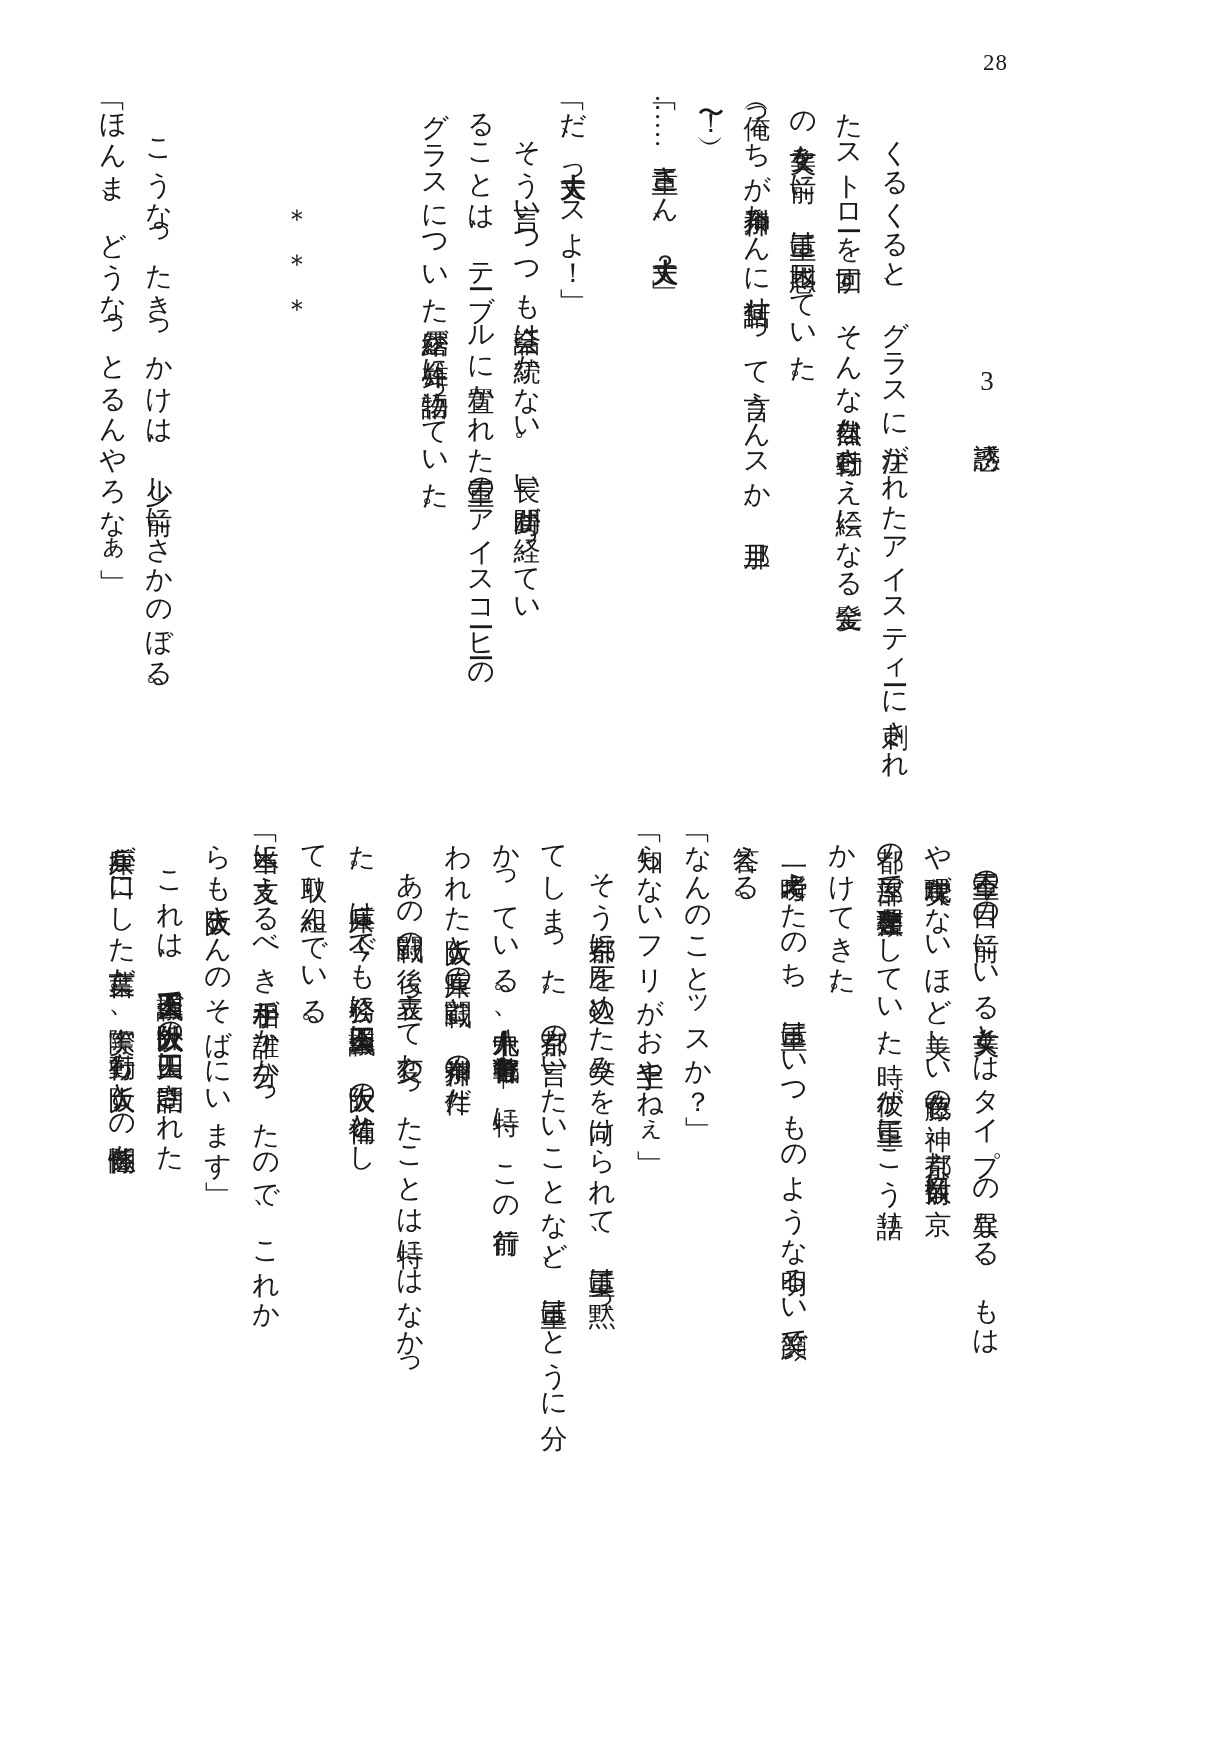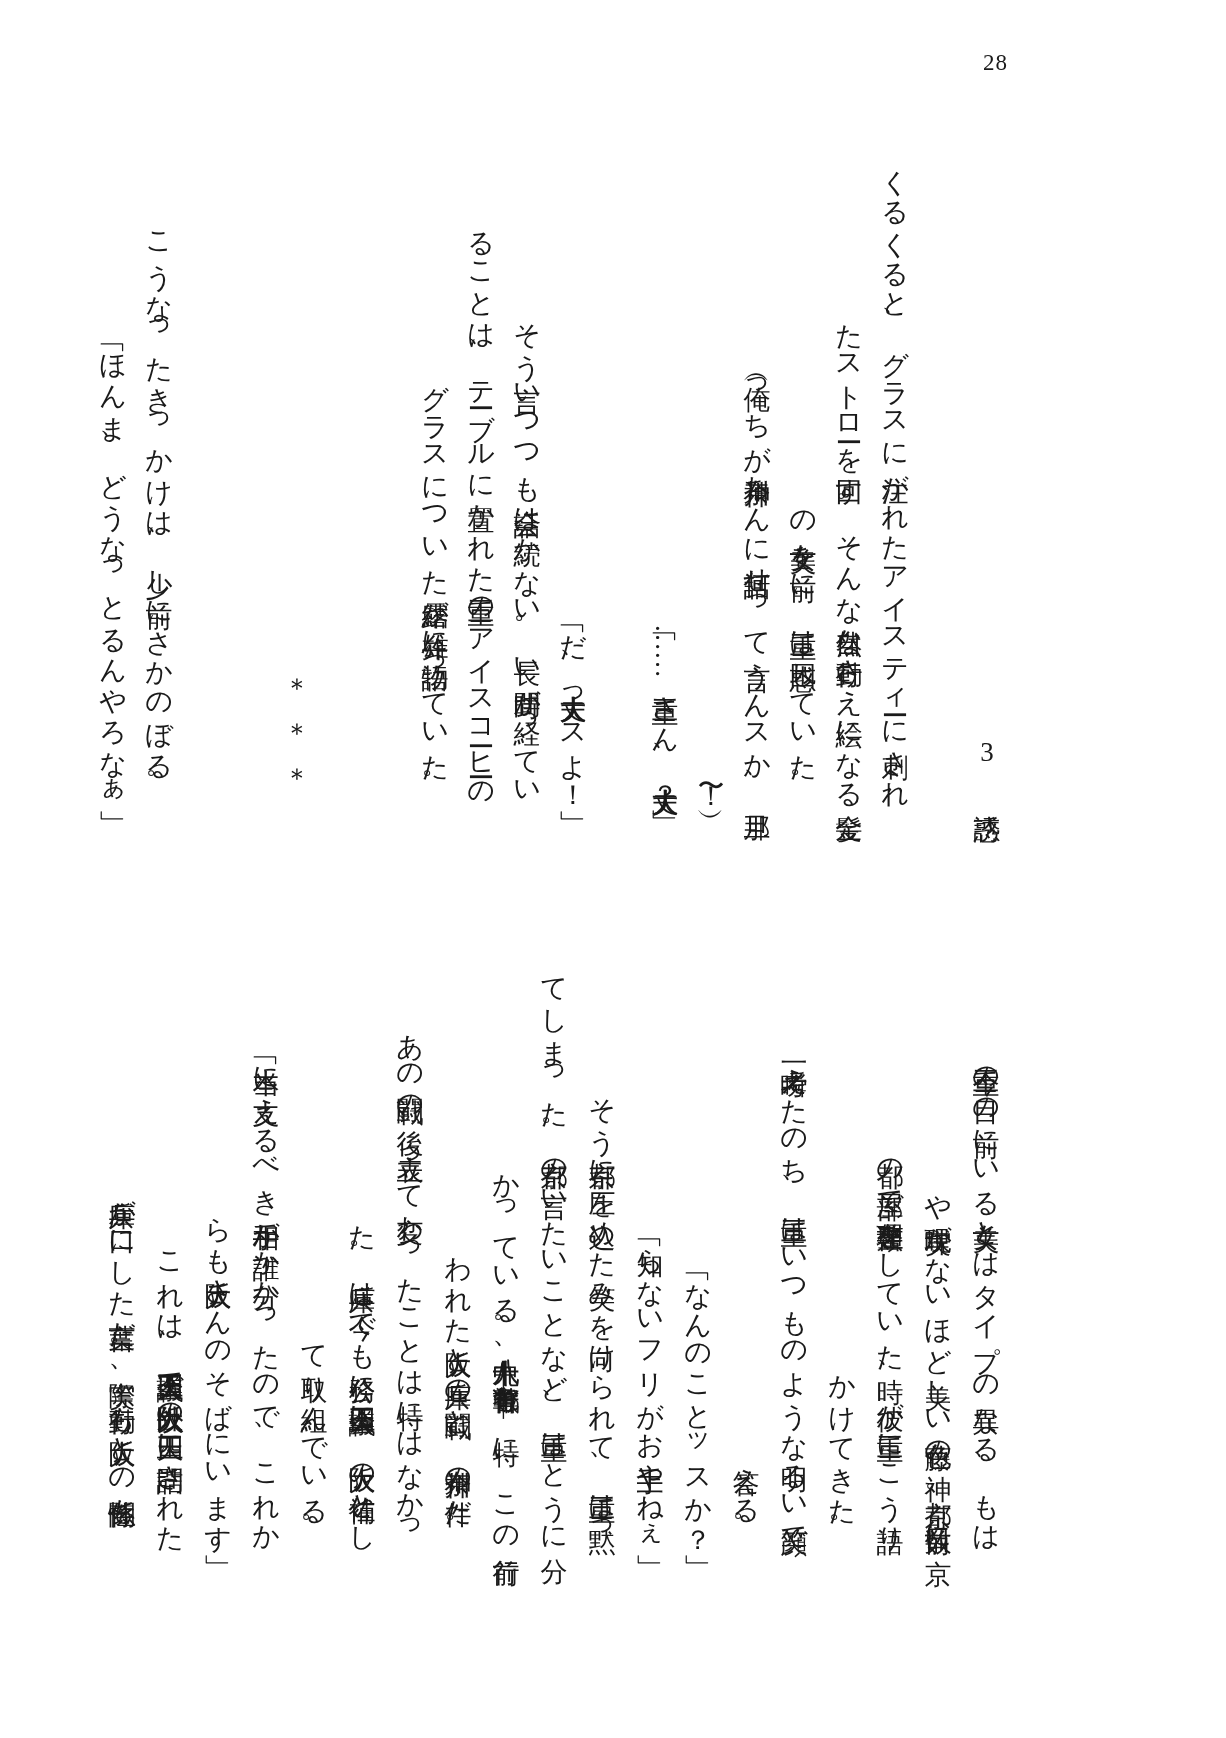--- a/index.html
+++ b/index.html
@@ -8,21 +8,20 @@
     background: #ffffff;
   }
   .page {
     position: relative;
     width: 1226px;
     height: 1738px;
     background: #ffffff;
     color: #1a1a1a;
     font-family: "Liberation Serif", "DejaVu Serif", serif;
     overflow: hidden;
-    text-align: right;
   }
   .pageno {
     position: absolute;
     top: 50px;
     right: 218px;
     font-size: 23px;
     letter-spacing: 1px;
   }
   .band {
     position: absolute;

